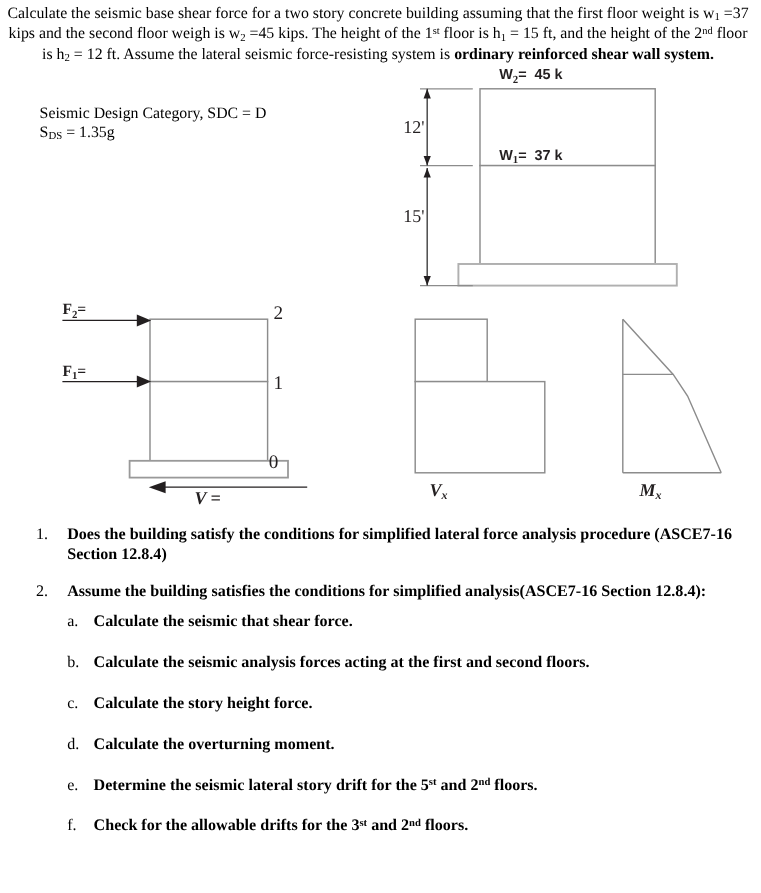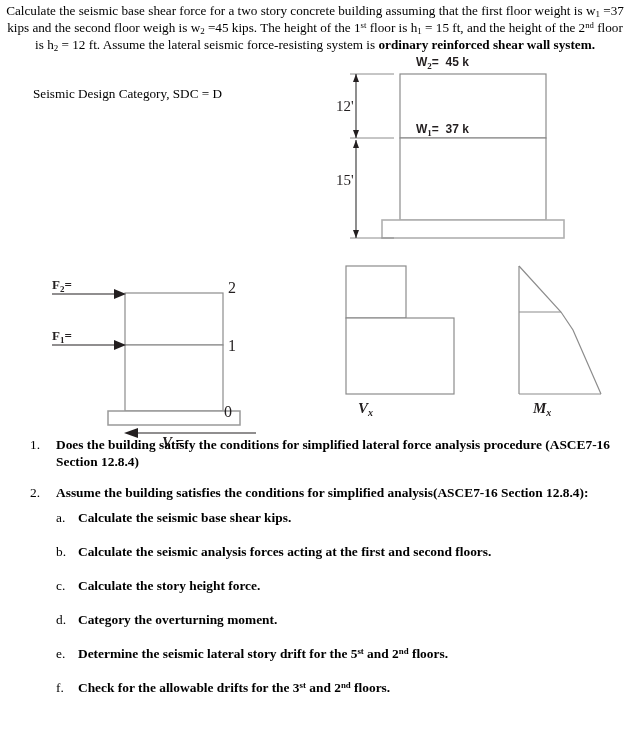--- a/index.html
+++ b/index.html
@@ -126,20 +126,21 @@
 </style>
 </head>
 <body>
 
 <div class="statement">
   <span>Calculate the seismic base shear force for a two story concrete building assuming that the first floor weight is w</span><sub>1</sub><span> =37 kips and the second floor weigh is w</span><sub>2</sub><span> =45 kips.  The height of the 1</span><sup>st</sup><span> floor is h</span><sub>1</sub><span> = 15 ft, and the height of the 2</span><sup>nd</sup><span> floor is h</span><sub>2</sub><span> = 12 ft.  Assume the lateral seismic force-resisting system is </span><b>ordinary reinforced shear wall system.</b>
 </div>
 
 <div class="given">
   <div><span>Seismic Design Category, SDC = </span><span>D</span></div>
+  <div><span>S</span><sub>DS</sub><span> = 1.35g</span></div>
 </div>
 
 <div class="fig" style="left:336px; top:48px;">
   <svg width="284" height="200" viewBox="0 0 284 200">
 
     <text class="lbl-sans-bold" x="80" y="18"><tspan>W</tspan><tspan class="lbl-bold-sub" dy="3">2</tspan><tspan dy="-3" xml:space="preserve">=  45 k</tspan></text>
 
     <rect x="64" y="26" width="146" height="64" fill="#ffffff" stroke="#8c8c8c" stroke-width="1.2"></rect>
 
     <rect x="64" y="90" width="146" height="82" fill="#ffffff" stroke="#8c8c8c" stroke-width="1.2"></rect>
@@ -157,21 +158,21 @@
     <polygon points="20,90 17,82 23,82" fill="#231f20"></polygon>
     <text class="lbl-dim" x="0" y="63">12'</text>
 
     <line x1="20" y1="92" x2="20" y2="190" stroke="#444444" stroke-width="1.2"></line>
     <polygon points="20,92 17,100 23,100" fill="#231f20"></polygon>
     <polygon points="20,190 17,182 23,182" fill="#231f20"></polygon>
     <text class="lbl-dim" x="0" y="137">15'</text>
   </svg>
 </div>
 
-<div class="fig" style="left:52px; top:250px;margin-top:27px;">
+<div class="fig" style="left:52px; top:250px;">
   <svg width="232" height="170" viewBox="0 0 232 170">
 
     <rect x="73" y="16" width="98" height="52" fill="#ffffff" stroke="#8c8c8c" stroke-width="1.2"></rect>
     <rect x="73" y="68" width="98" height="66" fill="#ffffff" stroke="#8c8c8c" stroke-width="1.2"></rect>
     <rect x="56" y="134" width="132" height="14" fill="#ffffff" stroke="#999999" stroke-width="1.5"></rect>
 
     <text class="lbl-bold" x="0" y="12"><tspan>F</tspan><tspan class="lbl-bold-sub" dy="3">2</tspan><tspan dy="-3" xml:space="preserve">=</tspan></text>
     <line x1="0" y1="17" x2="66" y2="17" stroke="#231f20" stroke-width="1.1"></line>
     <polygon points="74,17 62,12 62,22" fill="#231f20"></polygon>
 
@@ -224,36 +225,36 @@
 
   <div class="q-item" style="margin-bottom:10px;">
     <div class="q-marker">2.</div>
     <div class="q-text">Assume the building satisfies the conditions for simplified analysis(ASCE7-16 Section 12.8.4):</div>
   </div>
 
   <div class="sub-list">
 
     <div class="q-item">
       <div class="q-marker">a.</div>
-      <div class="q-text">Calculate the seismic base shear kips.</div>
+      <div class="q-text">Calculate the seismic that shear force.</div>
     </div>
 
     <div class="q-item">
       <div class="q-marker">b.</div>
       <div class="q-text">Calculate the seismic analysis forces acting at the first and second floors.</div>
     </div>
 
     <div class="q-item">
       <div class="q-marker">c.</div>
       <div class="q-text">Calculate the story height force.</div>
     </div>
 
     <div class="q-item">
       <div class="q-marker">d.</div>
-      <div class="q-text">Category the overturning moment.</div>
+      <div class="q-text">Calculate the overturning moment.</div>
     </div>
 
     <div class="q-item">
       <div class="q-marker">e.</div>
       <div class="q-text"><span>Determine the seismic lateral story drift for the 5</span><sup>st</sup><span> and 2</span><sup>nd</sup><span> floors.</span></div>
     </div>
 
     <div class="q-item">
       <div class="q-marker">f.</div>
       <div class="q-text"><span>Check for the allowable drifts for the 3</span><sup>st</sup><span> and 2</span><sup>nd</sup><span> floors.</span></div>

